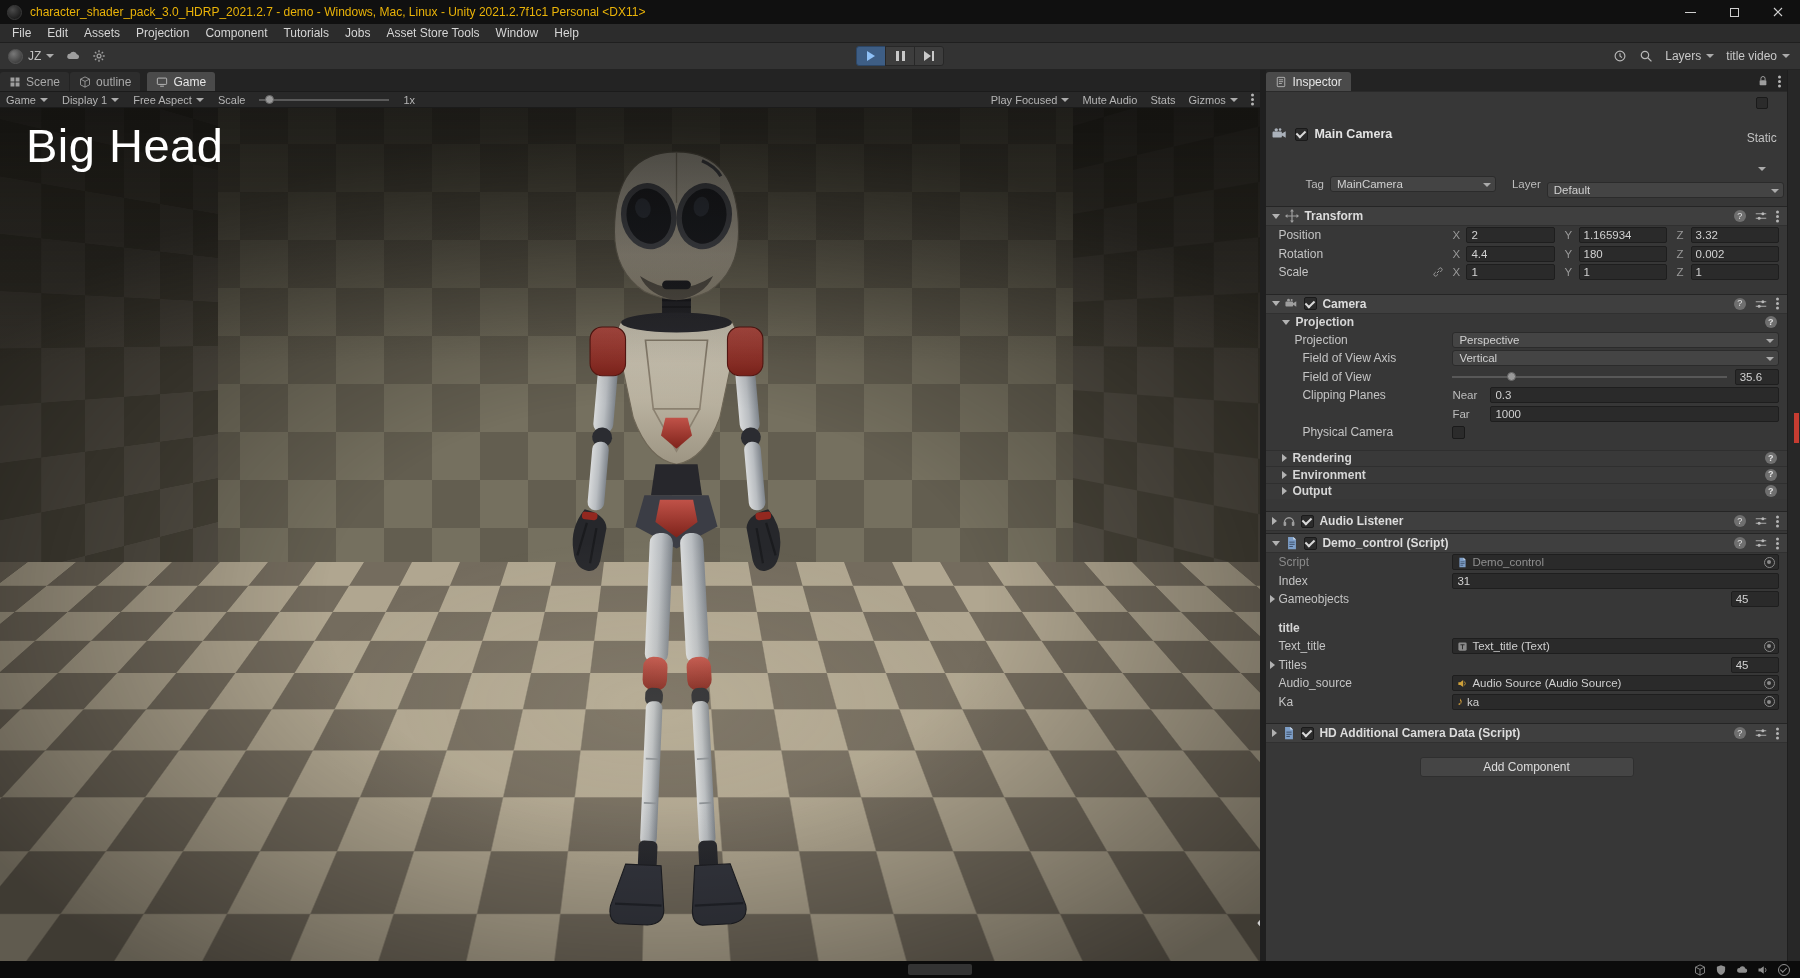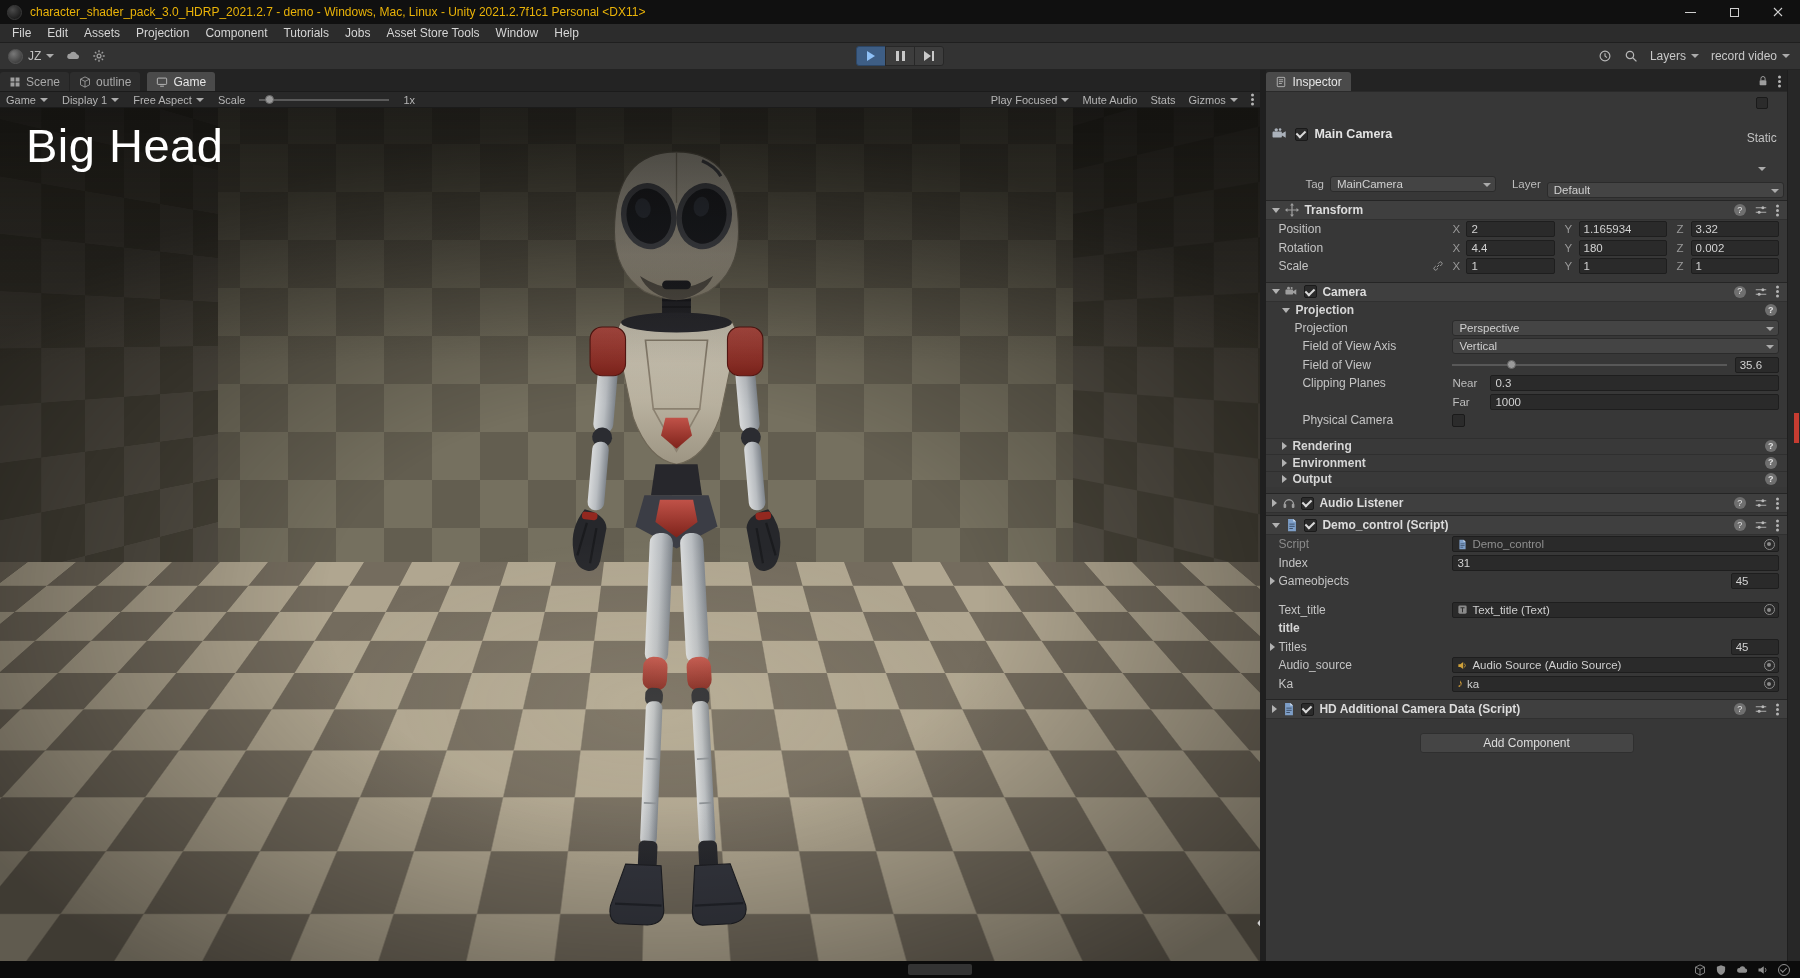--- a/index.html
+++ b/index.html
@@ -101,21 +101,21 @@
   .insp-body { flex:1; border-top:1px solid #2a2a2a; background:#373737; position:relative; font-size:12px; overflow:hidden; }
   .go-header { display:flex; align-items:center; gap:6px; padding:5px 6px 3px 6px; }
   .go-name { font-weight:bold; color:#e3e3e3; font-size:12.5px; }
   .static-group { margin-left:auto; display:flex; align-items:center; gap:22px; margin-right:4px;flex-direction:column; }
   .tagrow { height:20px; display:flex; align-items:center; padding-left:39px; padding-right:3px; gap:6px; font-size:11.5px; color:#bdbdbd; }
   .dd { position:relative; height:16px; background:#444444; border:1px solid #2b2b2b; border-radius:3px; padding:0 16px 0 6px; display:flex; align-items:center; }
   .dd .caret { position:absolute; right:4px; top:6px; }
   .dd-txt { font-size:11.5px; color:#d0d0d0; white-space:nowrap; overflow:hidden; line-height:14px; }
   .dd-tag { width:166px; } .dd-layer { flex:1;margin-top:12px; }
   .comp-header { height:20px; background:#3f3f3f; border-top:1px solid #252525; border-bottom:1px solid #303030;
-    display:flex; align-items:center; gap:5px; padding:0 6px; margin-top:6px; }
+    display:flex; align-items:center; gap:5px; padding:0 6px; margin-top:12px; }
   .comp-title { font-weight:bold; color:#dcdcdc; }
   .hdr-icons { margin-left:auto; display:flex; align-items:center; gap:9px; margin-right:2px; }
   .fo { width:0; height:0; border-left:4px solid transparent; border-right:4px solid transparent; border-top:5px solid #b2b2b2; }
   .fc { width:0; height:0; border-top:4px solid transparent; border-bottom:4px solid transparent; border-left:5px solid #b2b2b2; }
   .cb { width:13px; height:13px; background:#2b2b2b; border:1px solid #1a1a1a; border-radius:2px;
     display:flex; align-items:center; justify-content:center; flex:0 0 auto; }
   .cb.on::after { content:""; width:7px; height:3.5px; border-left:2px solid #d9d9d9; border-bottom:2px solid #d9d9d9;
     transform:rotate(-45deg) translate(0,-1px); }
   .cb.sm { width:12px; height:12px; }
   .help-ic { width:12px; height:12px; border-radius:50%; background:#6f6f6f; color:#e0e0e0; font-size:9px;
@@ -306,21 +306,21 @@
         <use href="#i-clock"></use>
       </svg>
     <svg class="ic c-lgray">
         <use href="#i-search"></use>
       </svg>
     <div class="tb-dd">
       <span>Layers</span>
       <span class="caret"></span>
     </div>
     <div class="tb-dd">
-      <span>record video</span>
+      <span>title video</span>
       <span class="caret"></span>
     </div>
   </div>
 </div>
 
 <div class="main">
 
   <div class="left-col">
     <div class="tabs-row">
       <div class="tab">
@@ -749,31 +749,31 @@
       </div>
       <div class="row">
         <span class="fc row-fold"></span>
         <span class="lbl ind1">Gameobjects</span>
         <div class="num sz">
             <span>45</span>
           </div>
       </div>
       <div class="gap10"></div>
       <div class="row">
+        <span class="lbl ind1 b">title</span>
+      </div>
+      <div class="row">
         <span class="lbl ind1">Text_title</span>
         <div class="obj">
           <svg class="ic">
               <use href="#i-text"></use>
             </svg>
           <span class="obj-txt">Text_title (Text)</span>
           <span class="picker"></span>
         </div>
-      </div>
-      <div class="row">
-        <span class="lbl ind1 b">title</span>
       </div>
       <div class="row">
         <span class="fc row-fold"></span>
         <span class="lbl ind1">Titles</span>
         <div class="num sz">
             <span>45</span>
           </div>
       </div>
       <div class="row">
         <span class="lbl ind1">Audio_source</span>

